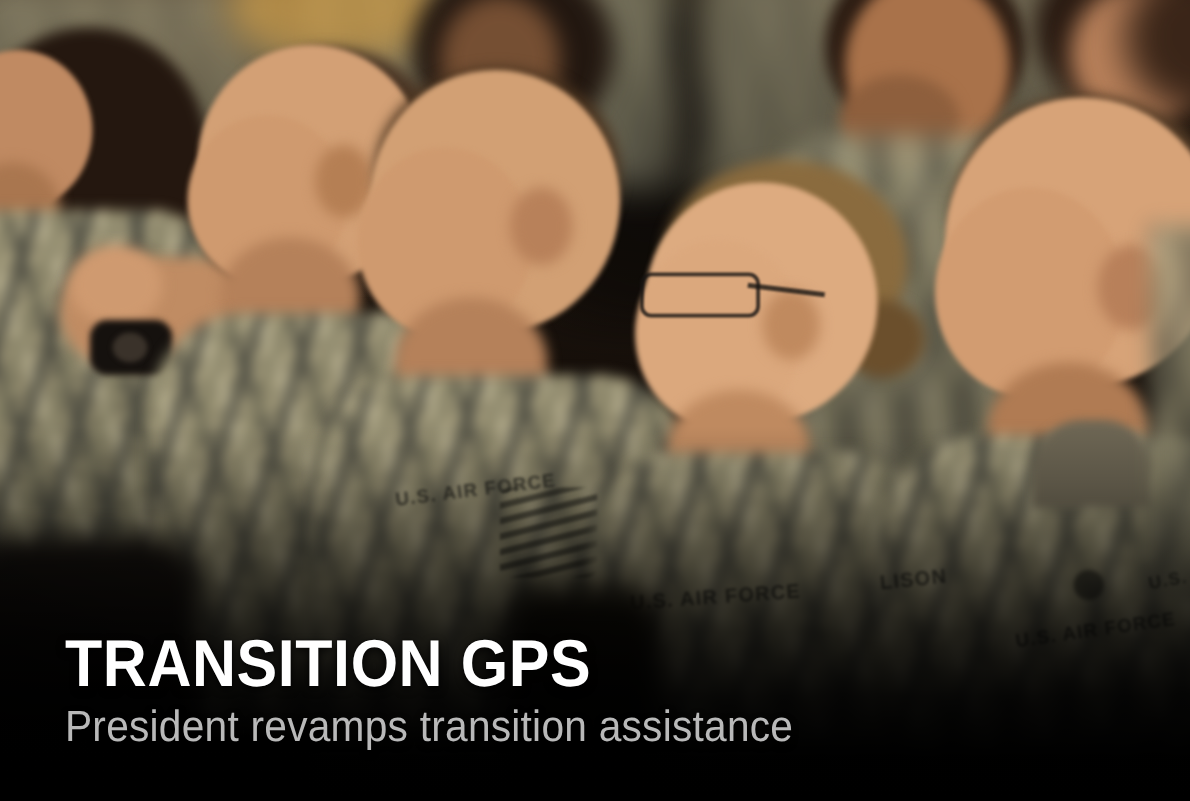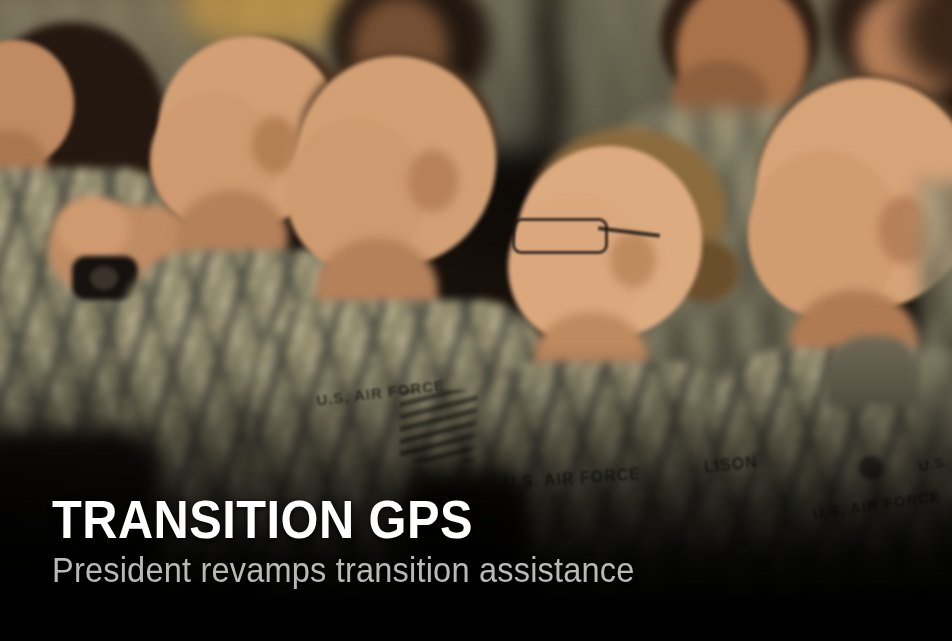--- a/index.html
+++ b/index.html
@@ -104,21 +104,21 @@
     position: absolute;
     inset: 0;
     background: radial-gradient(ellipse 118% 104% at 50% 34%, rgba(0,0,0,0) 52%, rgba(0,0,0,0.42) 86%, rgba(0,0,0,0.72) 100%);
     pointer-events: none;
   }
 
   
   .caption {
     position: absolute;
     left: 52px;
-    bottom: 52px;
+    bottom: 40px;
     z-index: 40;
   }
   .headline {
     margin: 0;
     font-family: "Liberation Sans Narrow", "Liberation Sans", sans-serif;
     font-weight: bold;
     font-size: 53px;
     line-height: 54px;
     letter-spacing: 0.5px;
     color: #ffffff;

